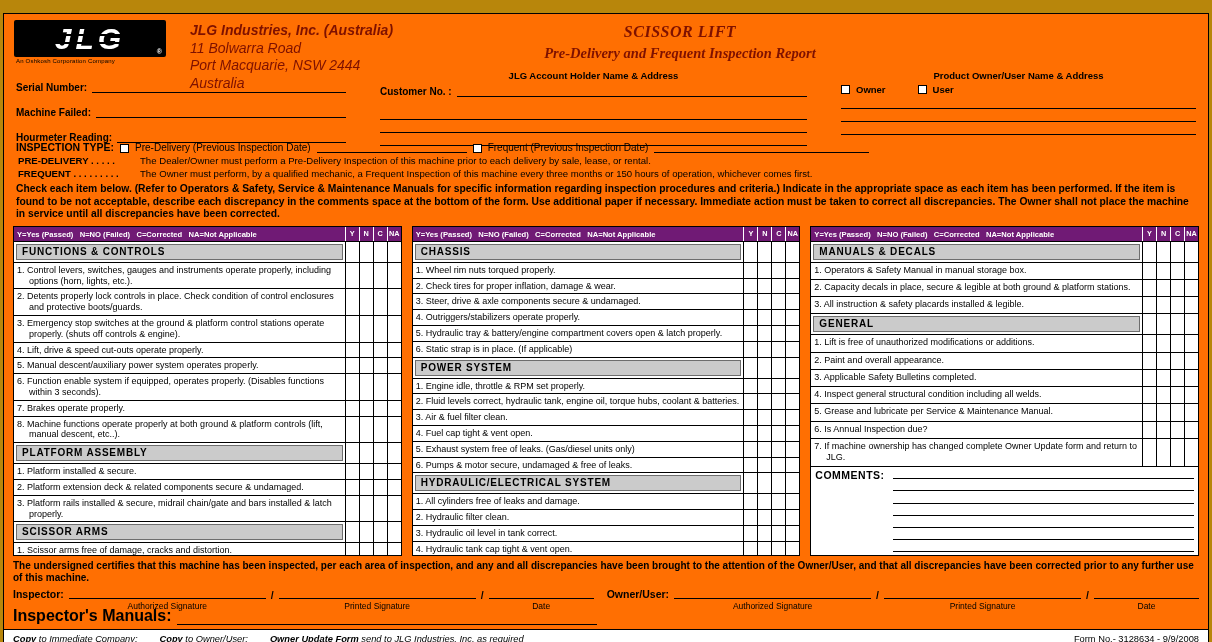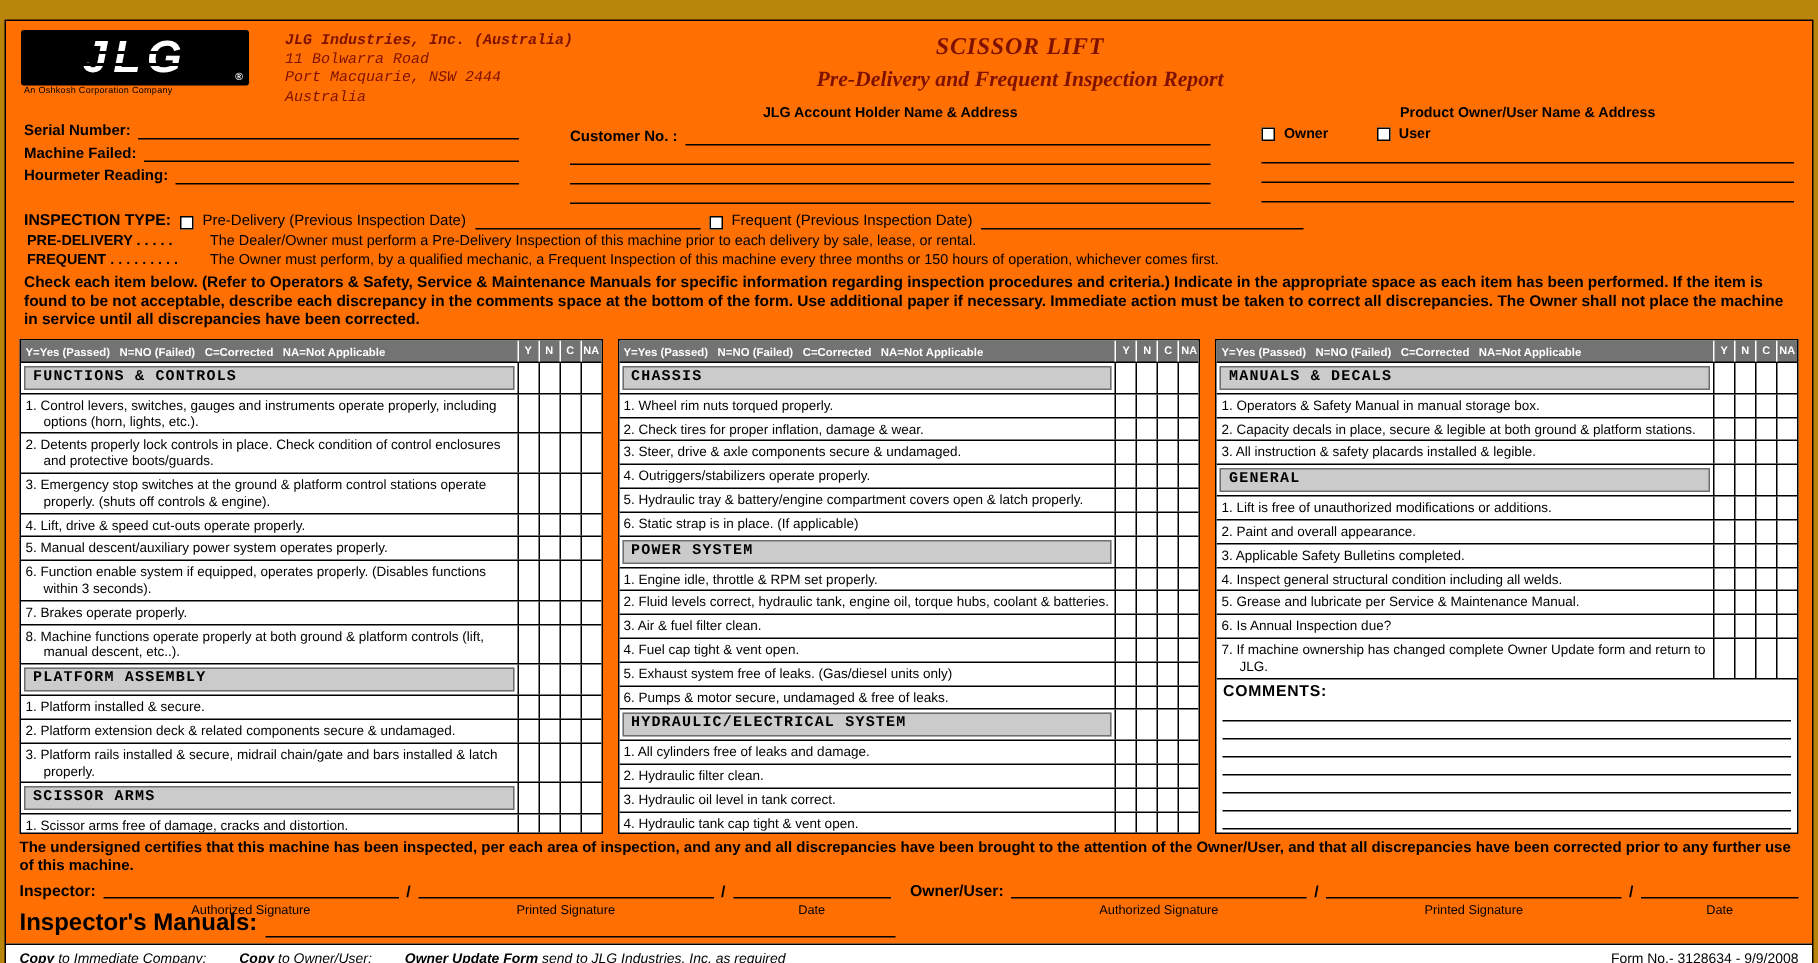--- a/index.html
+++ b/index.html
@@ -28,39 +28,39 @@
   }
   .logo-box::before, .logo-box::after {
     content:""; position:absolute; left:10px; right:26px; height:2px; background:#000; z-index:2;
   }
   .logo-box::before { top:14px; }
   .logo-box::after  { top:22px; }
   .logo-reg { position:absolute; right:4px; bottom:2px; font-size:7px; font-style:normal; letter-spacing:0; }
   .logo-tag { font-size:6px; letter-spacing:0.2px; margin-top:1px; padding-left:2px; color:#000; }
 
   .company {
-    font-family:Liberation Mono, monospace; font-style:italic; color:#7E1100;
-    font-size:10px; line-height:1.25; padding:2px 0 0 8px; width:230px; flex:none;
+    font-family:Liberation Sans, sans-serif; font-style:italic; color:#7E1100;
+    font-size:14px; line-height:1.25; padding:2px 0 0 8px; width:230px; flex:none;
   }
   .company .c-name { font-weight:bold; }
 
   .titles {
     flex:1; text-align:center; color:#7E1100;
     font-family:"Liberation Serif", serif; font-style:italic; font-weight:bold; padding-top:3px;
   }
   .title1 { font-size:16px; letter-spacing:0.5px; }
   .title2 { font-size:14.5px; margin-top:4px; }
   .hdr-right { width:250px; flex:none; }
 
   
   .fields { display:flex; padding:2px 12px 0 12px; gap:34px; height:66px; flex:none; }
   .f-left { width:330px; flex:none; padding-top:9px; }
   .f-mid  { flex:1; }
   .f-right{ width:355px; flex:none; }
-  .f-row { display:flex; align-items:flex-end; height:14px; margin-bottom:1px; }
+  .f-row { display:flex; align-items:flex-end; height:14px; margin-bottom:11px; }
   .f-label { font-weight:bold; font-size:10px; white-space:nowrap; padding-right:5px; }
   .wline { flex:1; border-bottom:1px solid #000; height:12px; }
   .wline-full { border-bottom:1px solid #000; height:12px; margin-bottom:1px; }
   .f-title { text-align:center; font-weight:bold; font-size:9.5px; height:13px; }
   .cb-row { display:flex; align-items:center; gap:6px; font-weight:bold; font-size:9.5px; height:13px; margin-bottom:1px; }
   .cb { width:9px; height:9px; border:1px solid #000; background:#fff; display:inline-block; flex:none; }
   .cb-gap { width:20px; display:inline-block; }
 
   
   .insp-row { display:flex; align-items:flex-end; gap:6px; padding:3px 12px 0 12px; font-size:10px; height:19px; flex:none; }
@@ -80,29 +80,29 @@
   .cols { flex:1; min-height:0; display:flex; gap:10px; padding:3px 9px 2px 9px; }
   .check-col {
     flex:1; background:#fff; border:1px solid #000;
     display:flex; flex-direction:column; overflow:hidden; min-width:0;
   }
   .t-row { display:flex; border-bottom:1px solid #000; flex:none; }
   .item-row { flex:1 1 auto; }
   .t-desc { flex:1; font-size:9px; line-height:1.2; padding:2px 3px; min-width:0; }
   .item-desc { padding:2px 3px 2px 15px; text-indent:-12px; }
   .t-check { width:14px; flex:none; border-left:1px solid #000; }
-  .legend-row { background:#737373; color:#fff; font-weight:bold; flex:none; }
+  .legend-row { background:#701a75; color:#fff; font-weight:bold; flex:none; }
   .legend-desc { font-size:7.6px; padding:3px 3px 2px 3px; white-space:nowrap; overflow:hidden; }
   .legend-check { border-left:1px solid #fff; display:flex; align-items:center; justify-content:center; font-size:7.3px; }
-  .sec-desc { padding:0;font-family:Liberation Mono, monospace; }
+  .sec-desc { padding:0; }
   .sec-bar {
     margin:2px; background:#CBCBCB; border:1px solid #6e6e6e;
     font-weight:bold; font-size:10px; letter-spacing:0.8px; padding:1px 5px;
   }
-  .comments-wrap { flex:1 1 auto; display:flex; flex-direction:column; min-height:40px; }
+  .comments-wrap { flex:1 1 auto; display:flex; flex-direction:row; min-height:40px; }
   .comments-label { font-weight:bold; font-size:10.5px; padding:2px 4px; letter-spacing:0.5px; flex:none; }
   .comments-lines { flex:1; display:flex; flex-direction:column; padding:0 4px 3px 4px; }
   .c-line { flex:1; border-bottom:1px solid #000; min-height:12px; }
 
   
   .certify { font-weight:bold; font-size:10px; line-height:1.18; padding:2px 9px 0 9px; flex:none; }
   .sig-row { display:flex; align-items:flex-start; gap:5px; padding:3px 9px 0 9px; font-size:10.5px; flex:none; }
   .sig-lbl { font-weight:bold; white-space:nowrap; padding-top:1px; }
   .sig-seg { display:flex; flex-direction:column; min-width:0; }
   .seg-line { border-bottom:1px solid #000; height:12px; }

